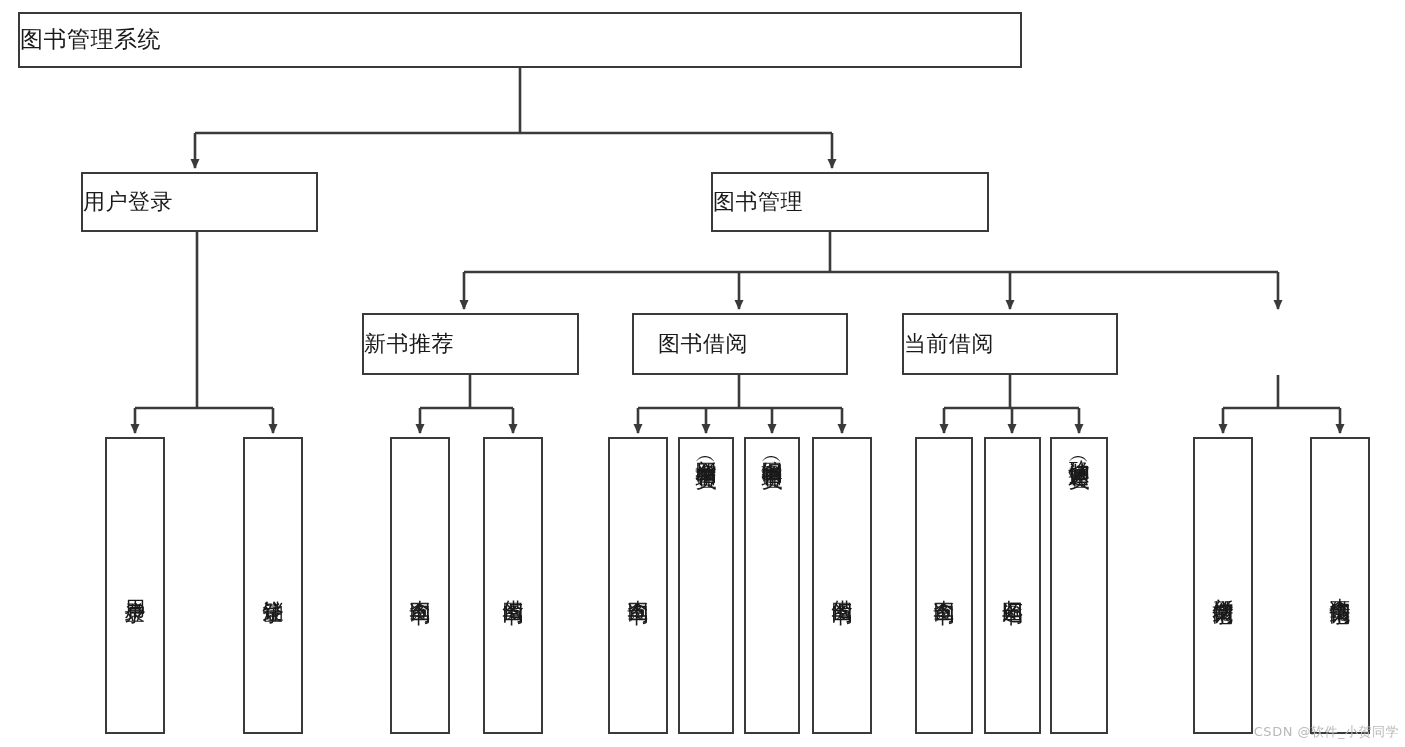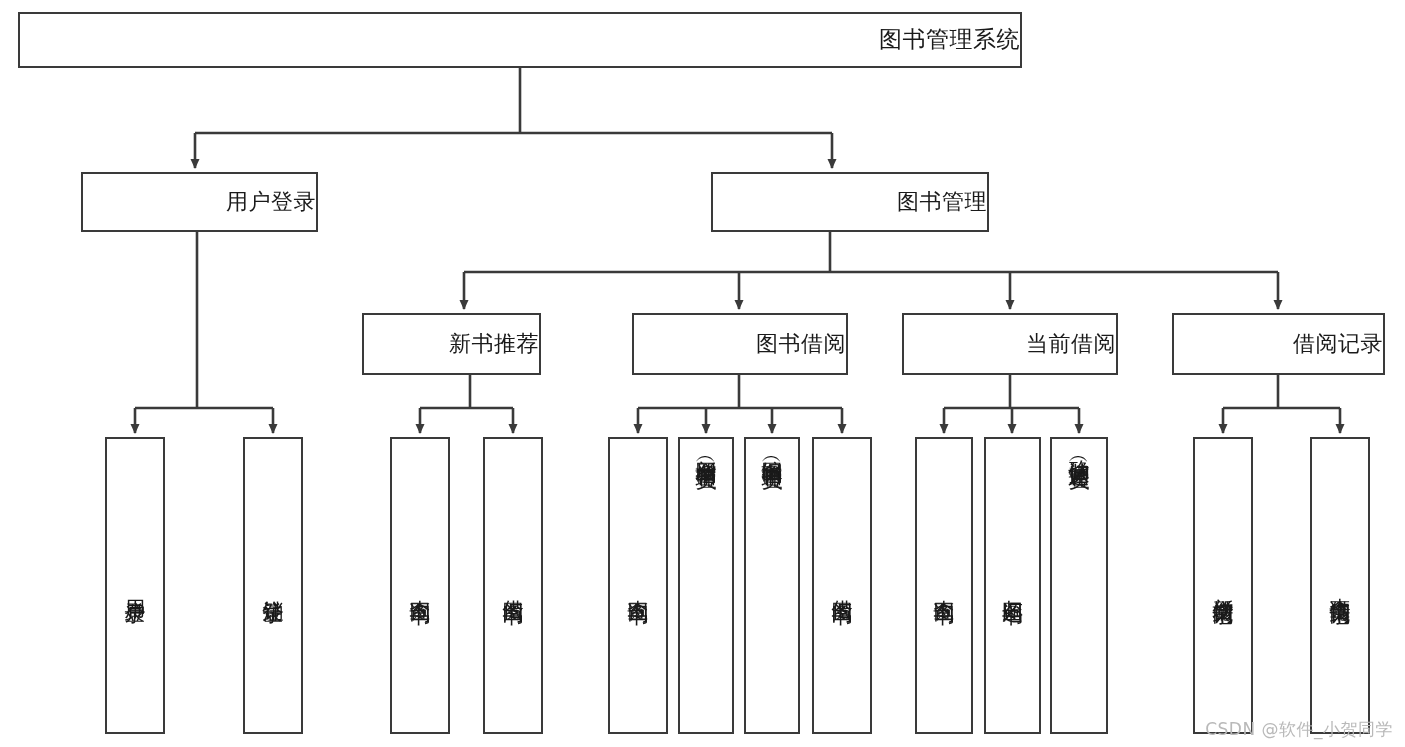--- a/index.html
+++ b/index.html
@@ -26,21 +26,21 @@
     height: 747px;
     pointer-events: none;
   }
   .node {
     position: absolute;
     box-sizing: border-box;
     background: #ffffff;
     border: 2px solid #3a3a3a;
     display: flex;
     align-items: center;
-    justify-content: flex-end;
+    justify-content: flex-start;
     color: #1a1a1a;
     z-index: 2;
   }
   .node-label {
     display: block;
     text-align: center;
     line-height: 1.18;
     letter-spacing: 0.5px;
     white-space: nowrap;
   }
@@ -65,23 +65,23 @@
     letter-spacing: 1.5px;
     white-space: nowrap;
   }
   
   .node.vert.centered {
     align-items: center;
     padding-top: 0;
   }
   .watermark {
     position: absolute;
-    right: 12px;
+    right: 6px;
     bottom: 6px;
-    font-size: 17px;
+    font-size: 13px;
     color: #b9b9b9;
     letter-spacing: 0.5px;
     z-index: 3;
     white-space: nowrap;
     font-family: "DejaVu Sans", "Liberation Sans", sans-serif;
   }
 </style>
 </head>
 <body>
 
@@ -143,31 +143,28 @@
     <span class="node-label">图书管理系统</span>
   </div>
 
   <div class="node horiz" style="left:81px; top:172px; width:237px; height:60px;">
     <span class="node-label">用户登录</span>
   </div>
   <div class="node horiz" style="left:711px; top:172px; width:278px; height:60px;">
     <span class="node-label">图书管理</span>
   </div>
 
-  <div class="node horiz" style="left:362px; top:313px; width:179px; height:62px;">
+  <div class="node horiz" style="left:362px; top:313px; width:217px; height:62px;">
     <span class="node-label">新书推荐</span>
   </div>
   <div class="node horiz" style="left:632px; top:313px; width:216px; height:62px;padding-left:24px;">
     <span class="node-label">图书借阅</span>
   </div>
-  <div class="node horiz" style="left:902px; top:313px; width:216px; height:62px;padding-left:40px;">
+  <div class="node horiz" style="left:902px; top:313px; width:216px; height:62px;">
     <span class="node-label">当前借阅</span>
-  </div>
-  <div class="node horiz" style="left:1172px; top:313px; width:213px; height:62px;">
-    <span class="node-label">借阅记录</span>
   </div>
 
   <div class="node vert centered" style="left:105px; top:437px; width:60px; height:297px;">
     <span class="node-label">用户登录</span>
   </div>
   <div class="node vert centered" style="left:243px; top:437px; width:60px; height:297px;">
     <span class="node-label">注销登录</span>
   </div>
 
   <div class="node vert centered" style="left:390px; top:437px; width:60px; height:297px;">

